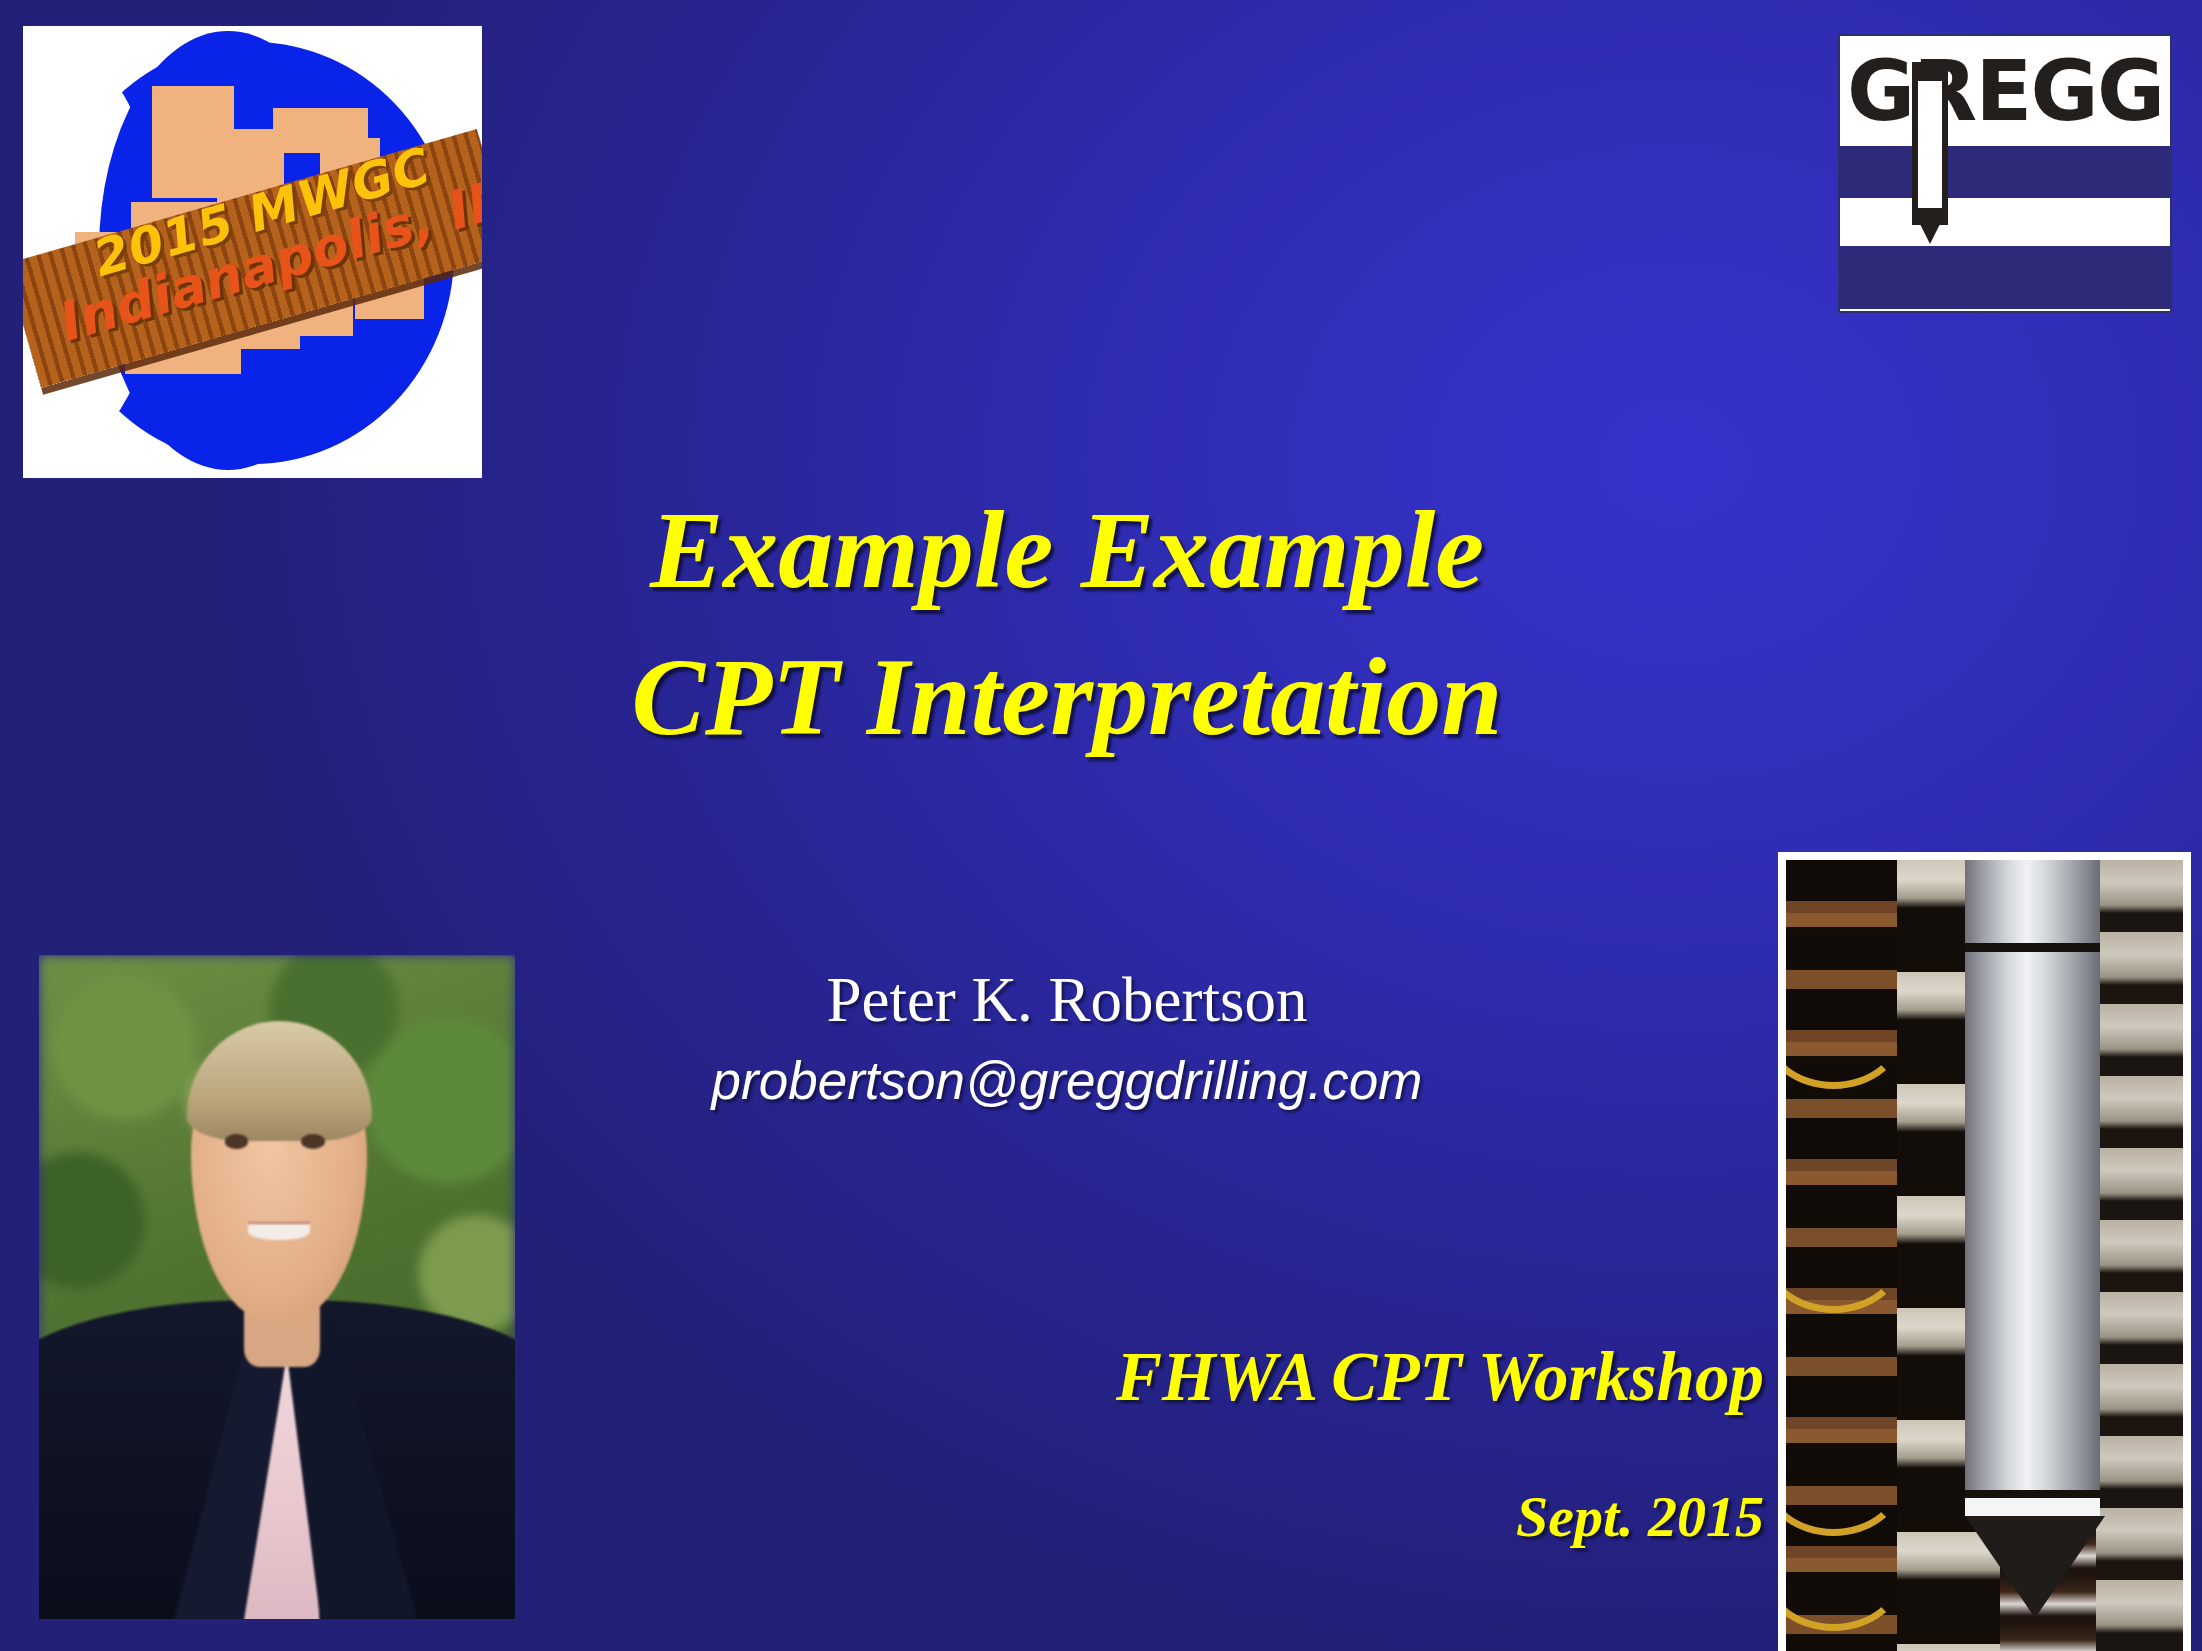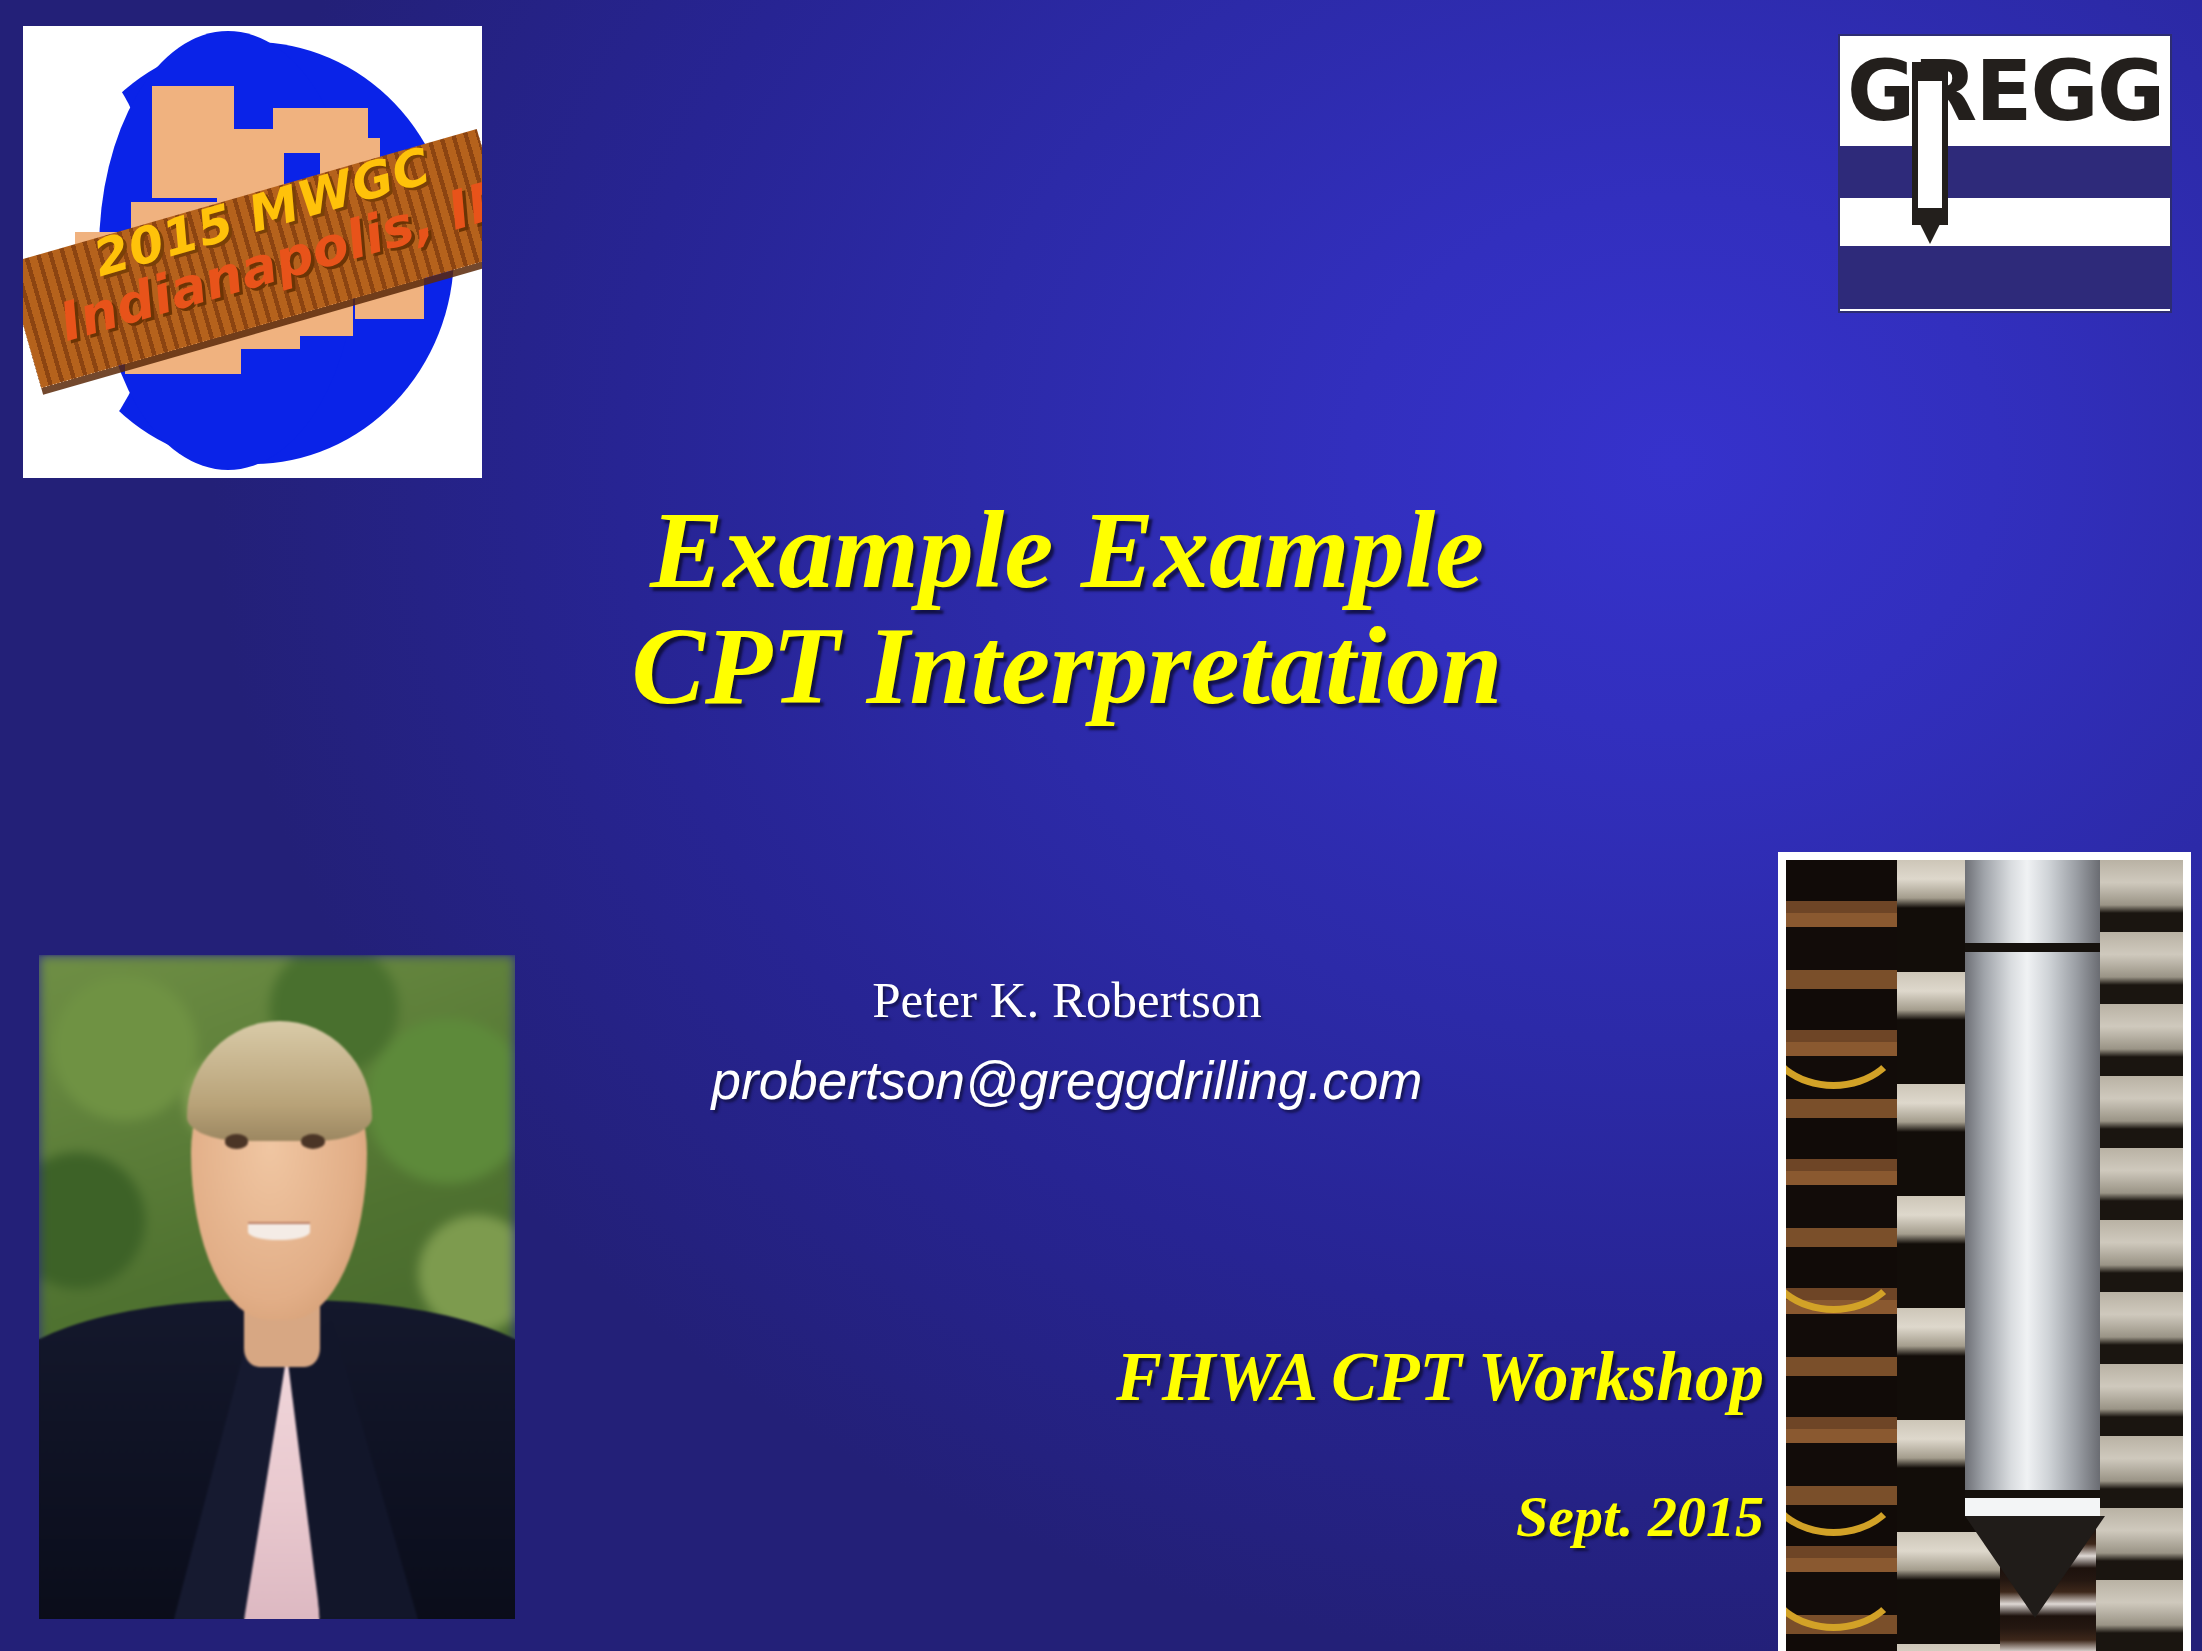--- a/index.html
+++ b/index.html
@@ -433,32 +433,32 @@
   .title-line {
     font-family: "Liberation Serif", "DejaVu Serif", serif;
     font-weight: bold;
     font-style: italic;
     font-size: 110px;
     line-height: 110px;
     color: #ffff00;
     text-shadow: 3.4px 4.3px 2.6px rgba(10,10,40,0.75);
     white-space: nowrap;
   }
-  #title-line-2 { margin-top: 6px; }
+  #title-line-2 { margin-top: 37px; }
 
   #author-block {
     position: absolute;
     left: 370px;
     top: 959px;
     width: 1394px;
     text-align: center;
   }
   #author-name {
     font-family: "Liberation Serif", "DejaVu Serif", serif;
-    font-size: 51px;
+    font-size: 63px;
     line-height: 83px;
     color: #ffffff;
     text-shadow: 2.6px 3.4px 2.6px rgba(10,10,40,0.6);
   }
   #author-email {
     font-family: Liberation Sans, sans-serif;
     font-style: italic;
     font-size: 53px;
     line-height: 64px;
     color: #ffffff;

